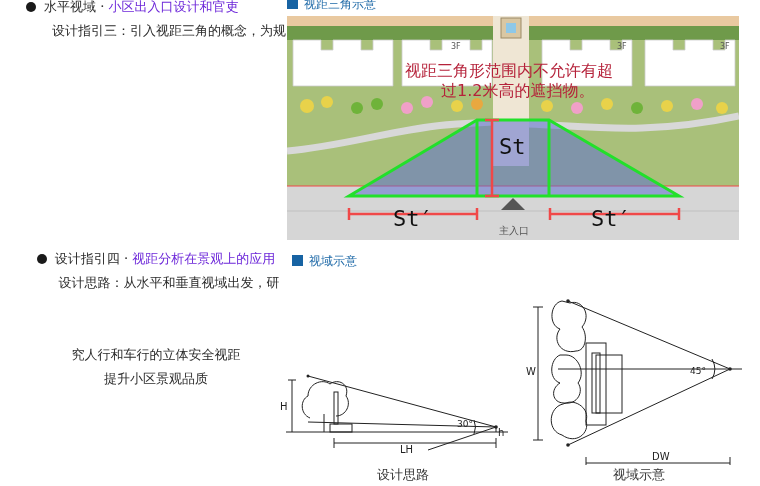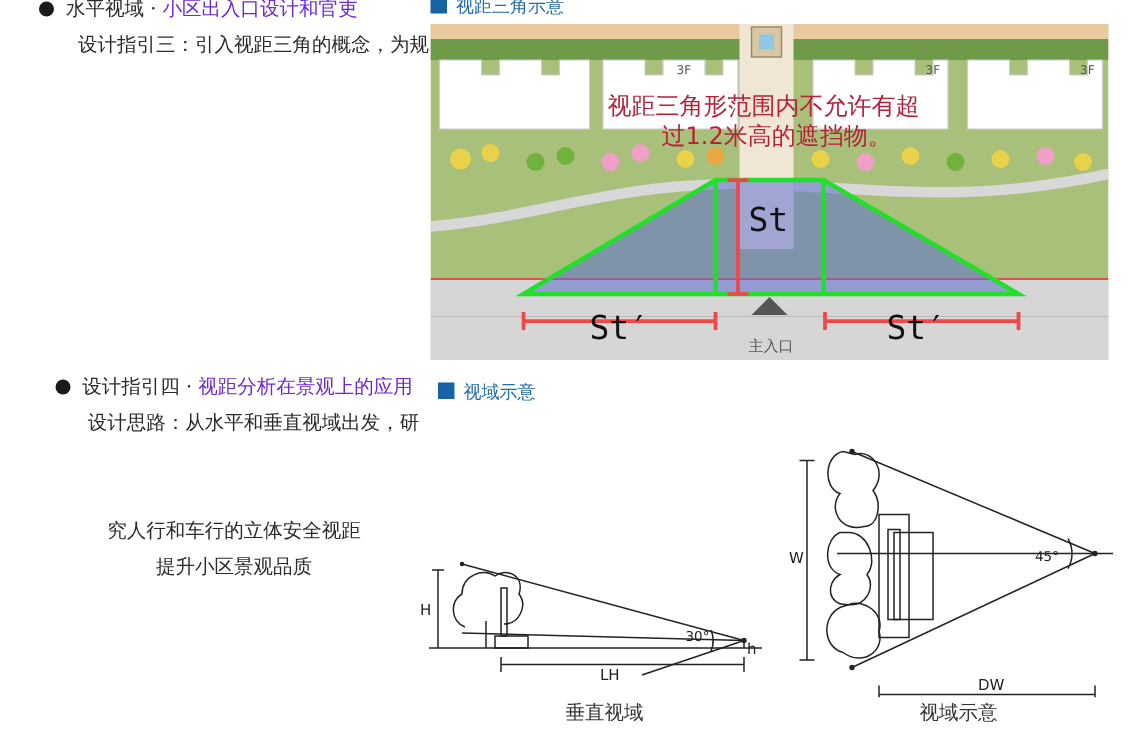--- a/index.html
+++ b/index.html
@@ -142,21 +142,21 @@
     <line x1="218" y1="68" x2="218" y2="78"></line>
     <path d="M196 50 A18 18 0 0 1 196 64"></path>
   </g>
   <circle cx="30" cy="6" r="1.5" fill="#222"></circle>
   <circle cx="218" cy="57" r="1.8" fill="#222"></circle>
   <text x="2" y="40" font-size="10" font-family="DejaVu Sans, sans-serif" fill="#222">H</text>
   <text x="179" y="57" font-size="9" font-family="DejaVu Sans, sans-serif" fill="#222">30°</text>
   <text x="220" y="66" font-size="10" font-family="DejaVu Sans, sans-serif" fill="#222">h</text>
   <text x="122" y="83" font-size="10" font-family="DejaVu Sans, sans-serif" fill="#222">LH</text>
 </svg>
-<div class="abs caption" style="left:377px; top:466px;">垂直视域</div>
+<div class="abs caption" style="left:377px; top:466px;">设计思路</div>
 
 <svg class="diag-svg" style="left:520px; top:295px;" width="230" height="170" viewBox="0 0 230 170">
   <g stroke="#222" stroke-width="1" fill="none">
 
     <line x1="18" y1="12" x2="18" y2="145"></line>
     <line x1="13" y1="12" x2="23" y2="12"></line>
     <line x1="13" y1="145" x2="23" y2="145"></line>
 
     <path d="M42 6 C30 8 28 30 40 34 C32 44 40 60 56 56 C66 56 68 40 62 32 C72 20 62 4 50 8 Z"></path>
     <path d="M40 60 C30 64 28 84 40 88 C30 94 32 108 44 108 C58 110 64 96 58 88 C66 78 58 60 46 60 Z"></path>

